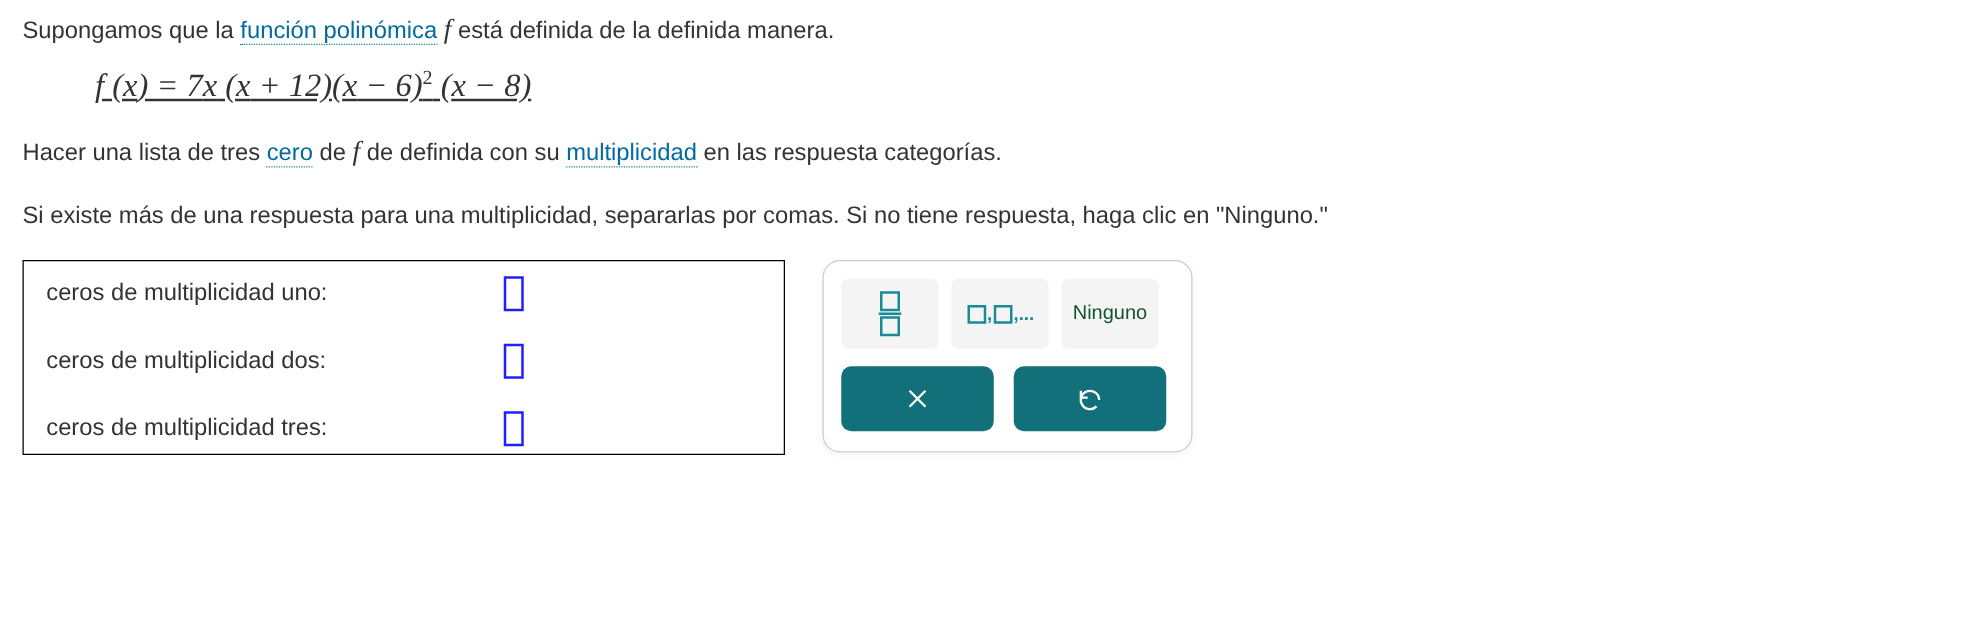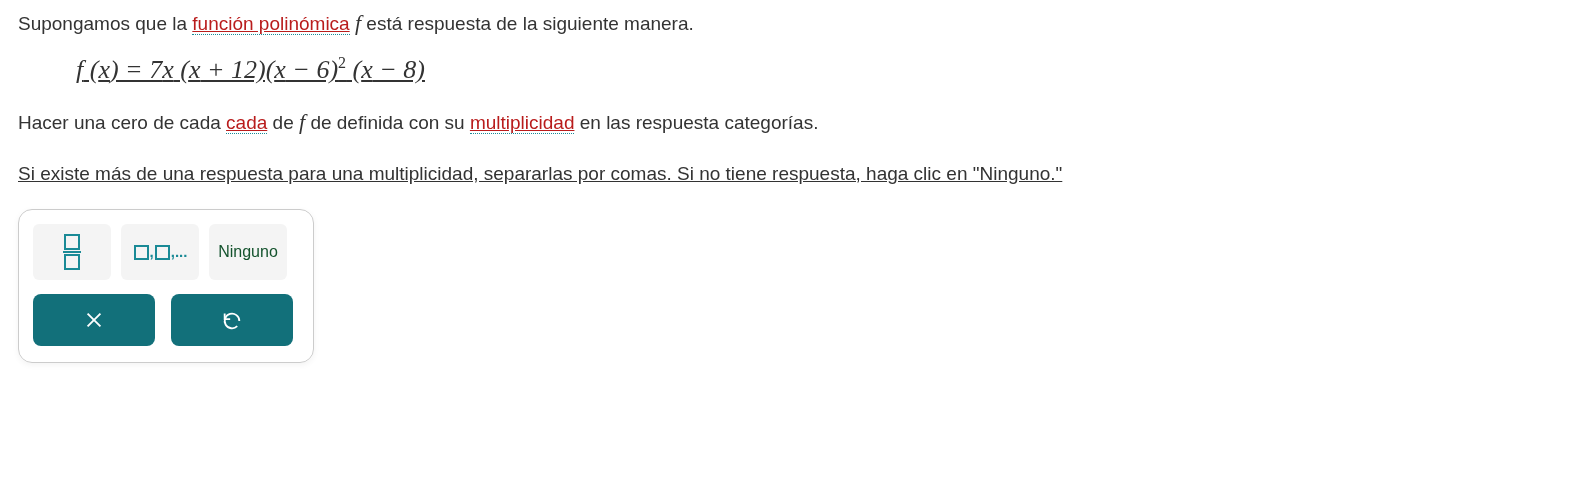--- a/index.html
+++ b/index.html
@@ -14,26 +14,25 @@
   .line1 { margin-bottom: 18px; }
   .formula {
     font-family: "Times New Roman", serif;
     font-size: 26px;
     font-style: italic;
     margin: 14px 0 24px 58px;
     text-decoration: underline;
   }
   .formula sup { font-size: 16px; font-style: normal; }
   .line2 { margin-bottom: 28px; }
-  .line3 { margin-bottom: 24px; text-decoration: underline; }
+  .line3 { margin-bottom: 24px; }
   .link {
-    color: #b91c1c;
+    color: #0369a1;
     border-bottom: 1px dotted #1A8A96;
     cursor: pointer;
-    text-decoration: underline;
   }
   .f-it { font-family:"Times New Roman", serif; font-style: italic; font-size:22px; }
   .bottom-row { display:flex; align-items:flex-start; gap:30px; }
   .answer-box {
     border:1px solid #000;
     width:610px;
     padding: 12px 18px 0 18px;
     box-sizing:border-box;
   }
   .answer-row {
@@ -81,34 +80,48 @@
     width:122px; height:52px;
     display:flex; align-items:center; justify-content:center;
     cursor:pointer;
   }
   .teal-btn svg { width:22px; height:22px; stroke:#fff; stroke-width:2; fill:none; }
 </style>
 </head>
 <body>
 
 <div class="line1">
-  <span>Supongamos que la </span><span class="link">función polinómica</span><span> </span><span class="f-it">f</span><span> está respuesta de la siguiente manera.</span>
+  <span>Supongamos que la </span><span class="link">función polinómica</span><span> </span><span class="f-it">f</span><span> está definida de la definida manera.</span>
 </div>
 
 <div class="formula">
   <span style="font-style:italic;">f</span> (<span>x</span>) = 7<span>x</span> (<span>x</span> + 12)(<span>x</span> − 6)<sup>2</sup> (<span>x</span> − 8)
 </div>
 
 <div class="line2">
-  <span>Hacer una cero de cada </span><span class="link">cada</span><span> de </span><span class="f-it">f</span><span> de definida con su </span><span class="link">multiplicidad</span><span> en las respuesta categorías.</span>
+  <span>Hacer una lista de tres </span><span class="link">cero</span><span> de </span><span class="f-it">f</span><span> de definida con su </span><span class="link">multiplicidad</span><span> en las respuesta categorías.</span>
 </div>
 
 <div class="line3">Si existe más de una respuesta para una multiplicidad, separarlas por comas. Si no tiene respuesta, haga clic en "Ninguno."</div>
 
 <div class="bottom-row">
+  <div class="answer-box">
+    <div class="answer-row">
+      <span>ceros de multiplicidad uno:</span>
+      <span class="input-slot"></span>
+    </div>
+    <div class="answer-row">
+      <span>ceros de multiplicidad dos:</span>
+      <span class="input-slot"></span>
+    </div>
+    <div class="answer-row">
+      <span>ceros de multiplicidad tres:</span>
+      <span class="input-slot"></span>
+    </div>
+  </div>
 
   <div class="palette">
     <div class="palette-top">
       <div class="pal-btn">
         <span class="frac-icon">
           <div class="sq"></div>
             <div class="bar"></div>
             <div class="sq"></div>
         </span>
       </div>

